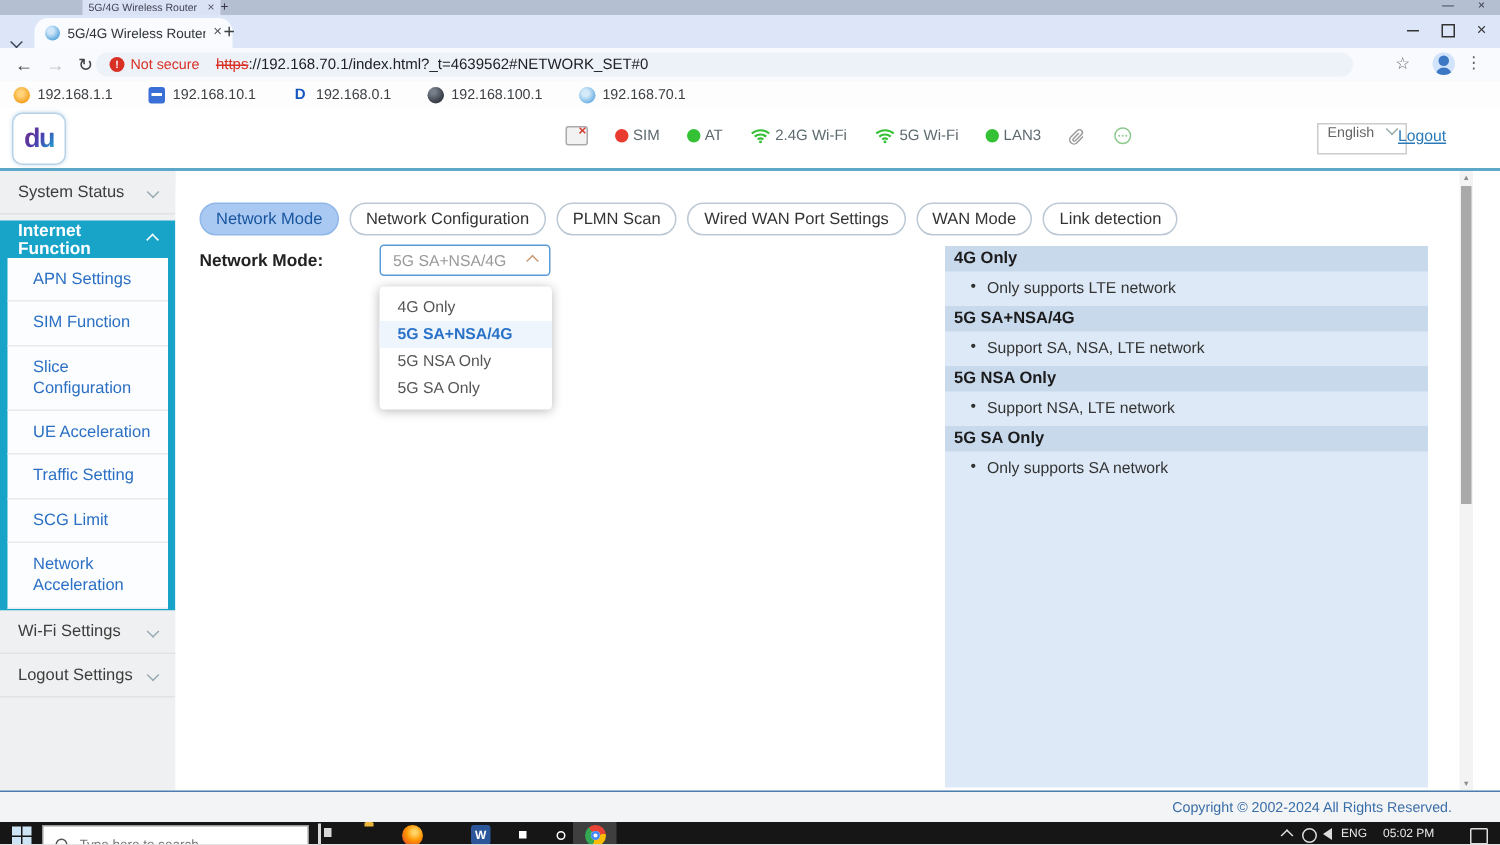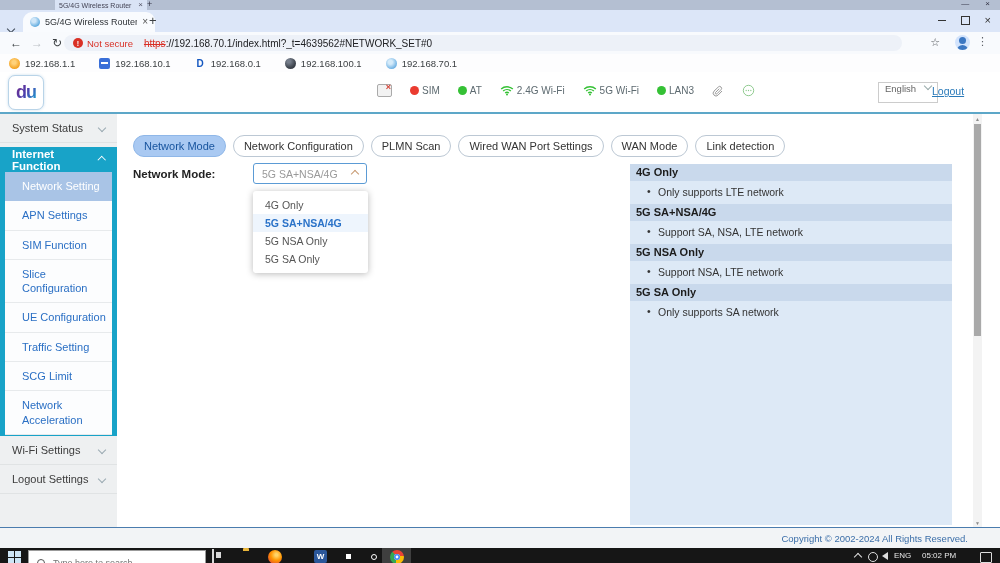--- a/index.html
+++ b/index.html
@@ -295,25 +295,24 @@
       <div class="side-item">
         <span>System Status</span>
         <i class="chev"></i>
       </div>
       <div class="side-section">
         <div class="side-section-header">
           <span>Internet Function</span>
           <i class="chev up"></i>
         </div>
         <div class="submenu">
-          <div class="sub-item selected">Network Setting</div>
           <div class="sub-item">APN Settings</div>
           <div class="sub-item">SIM Function</div>
           <div class="sub-item">Slice Configuration</div>
-          <div class="sub-item">UE Configuration</div>
+          <div class="sub-item">UE Acceleration</div>
           <div class="sub-item">Traffic Setting</div>
           <div class="sub-item">SCG Limit</div>
           <div class="sub-item">Network Acceleration</div>
         </div>
       </div>
       <div class="side-item">
         <span>Wi-Fi Settings</span>
         <i class="chev"></i>
       </div>
       <div class="side-item">

